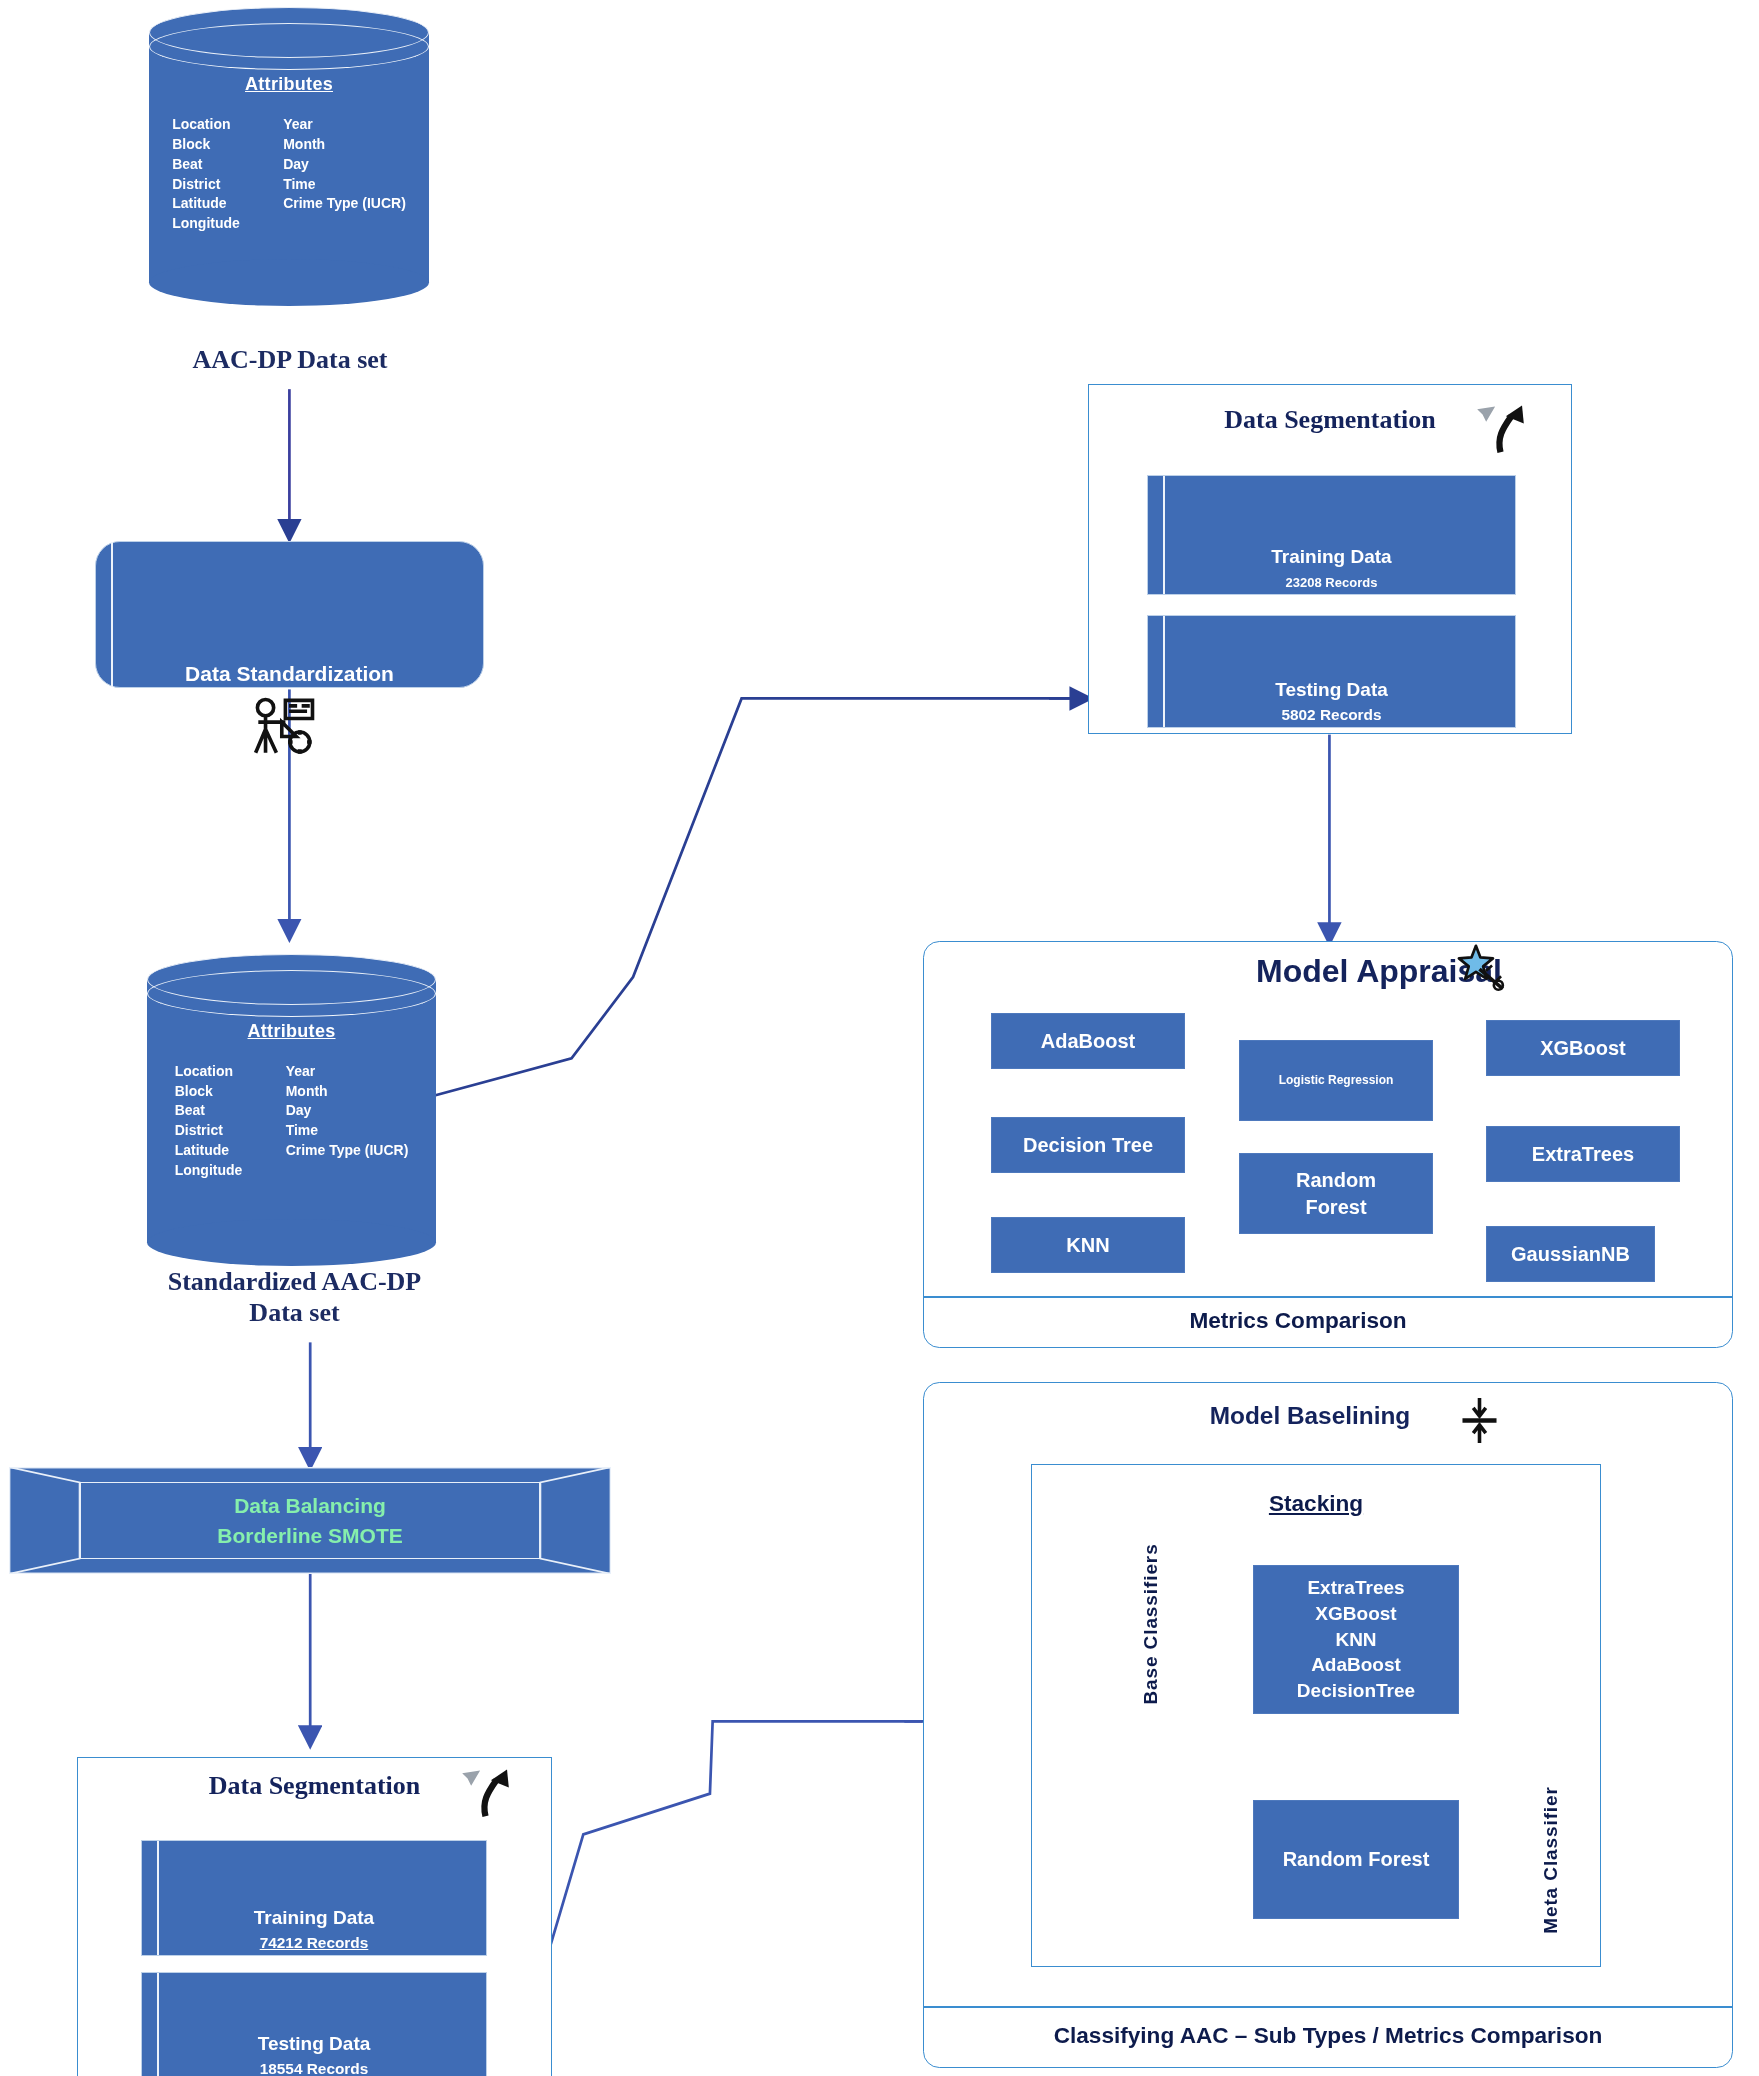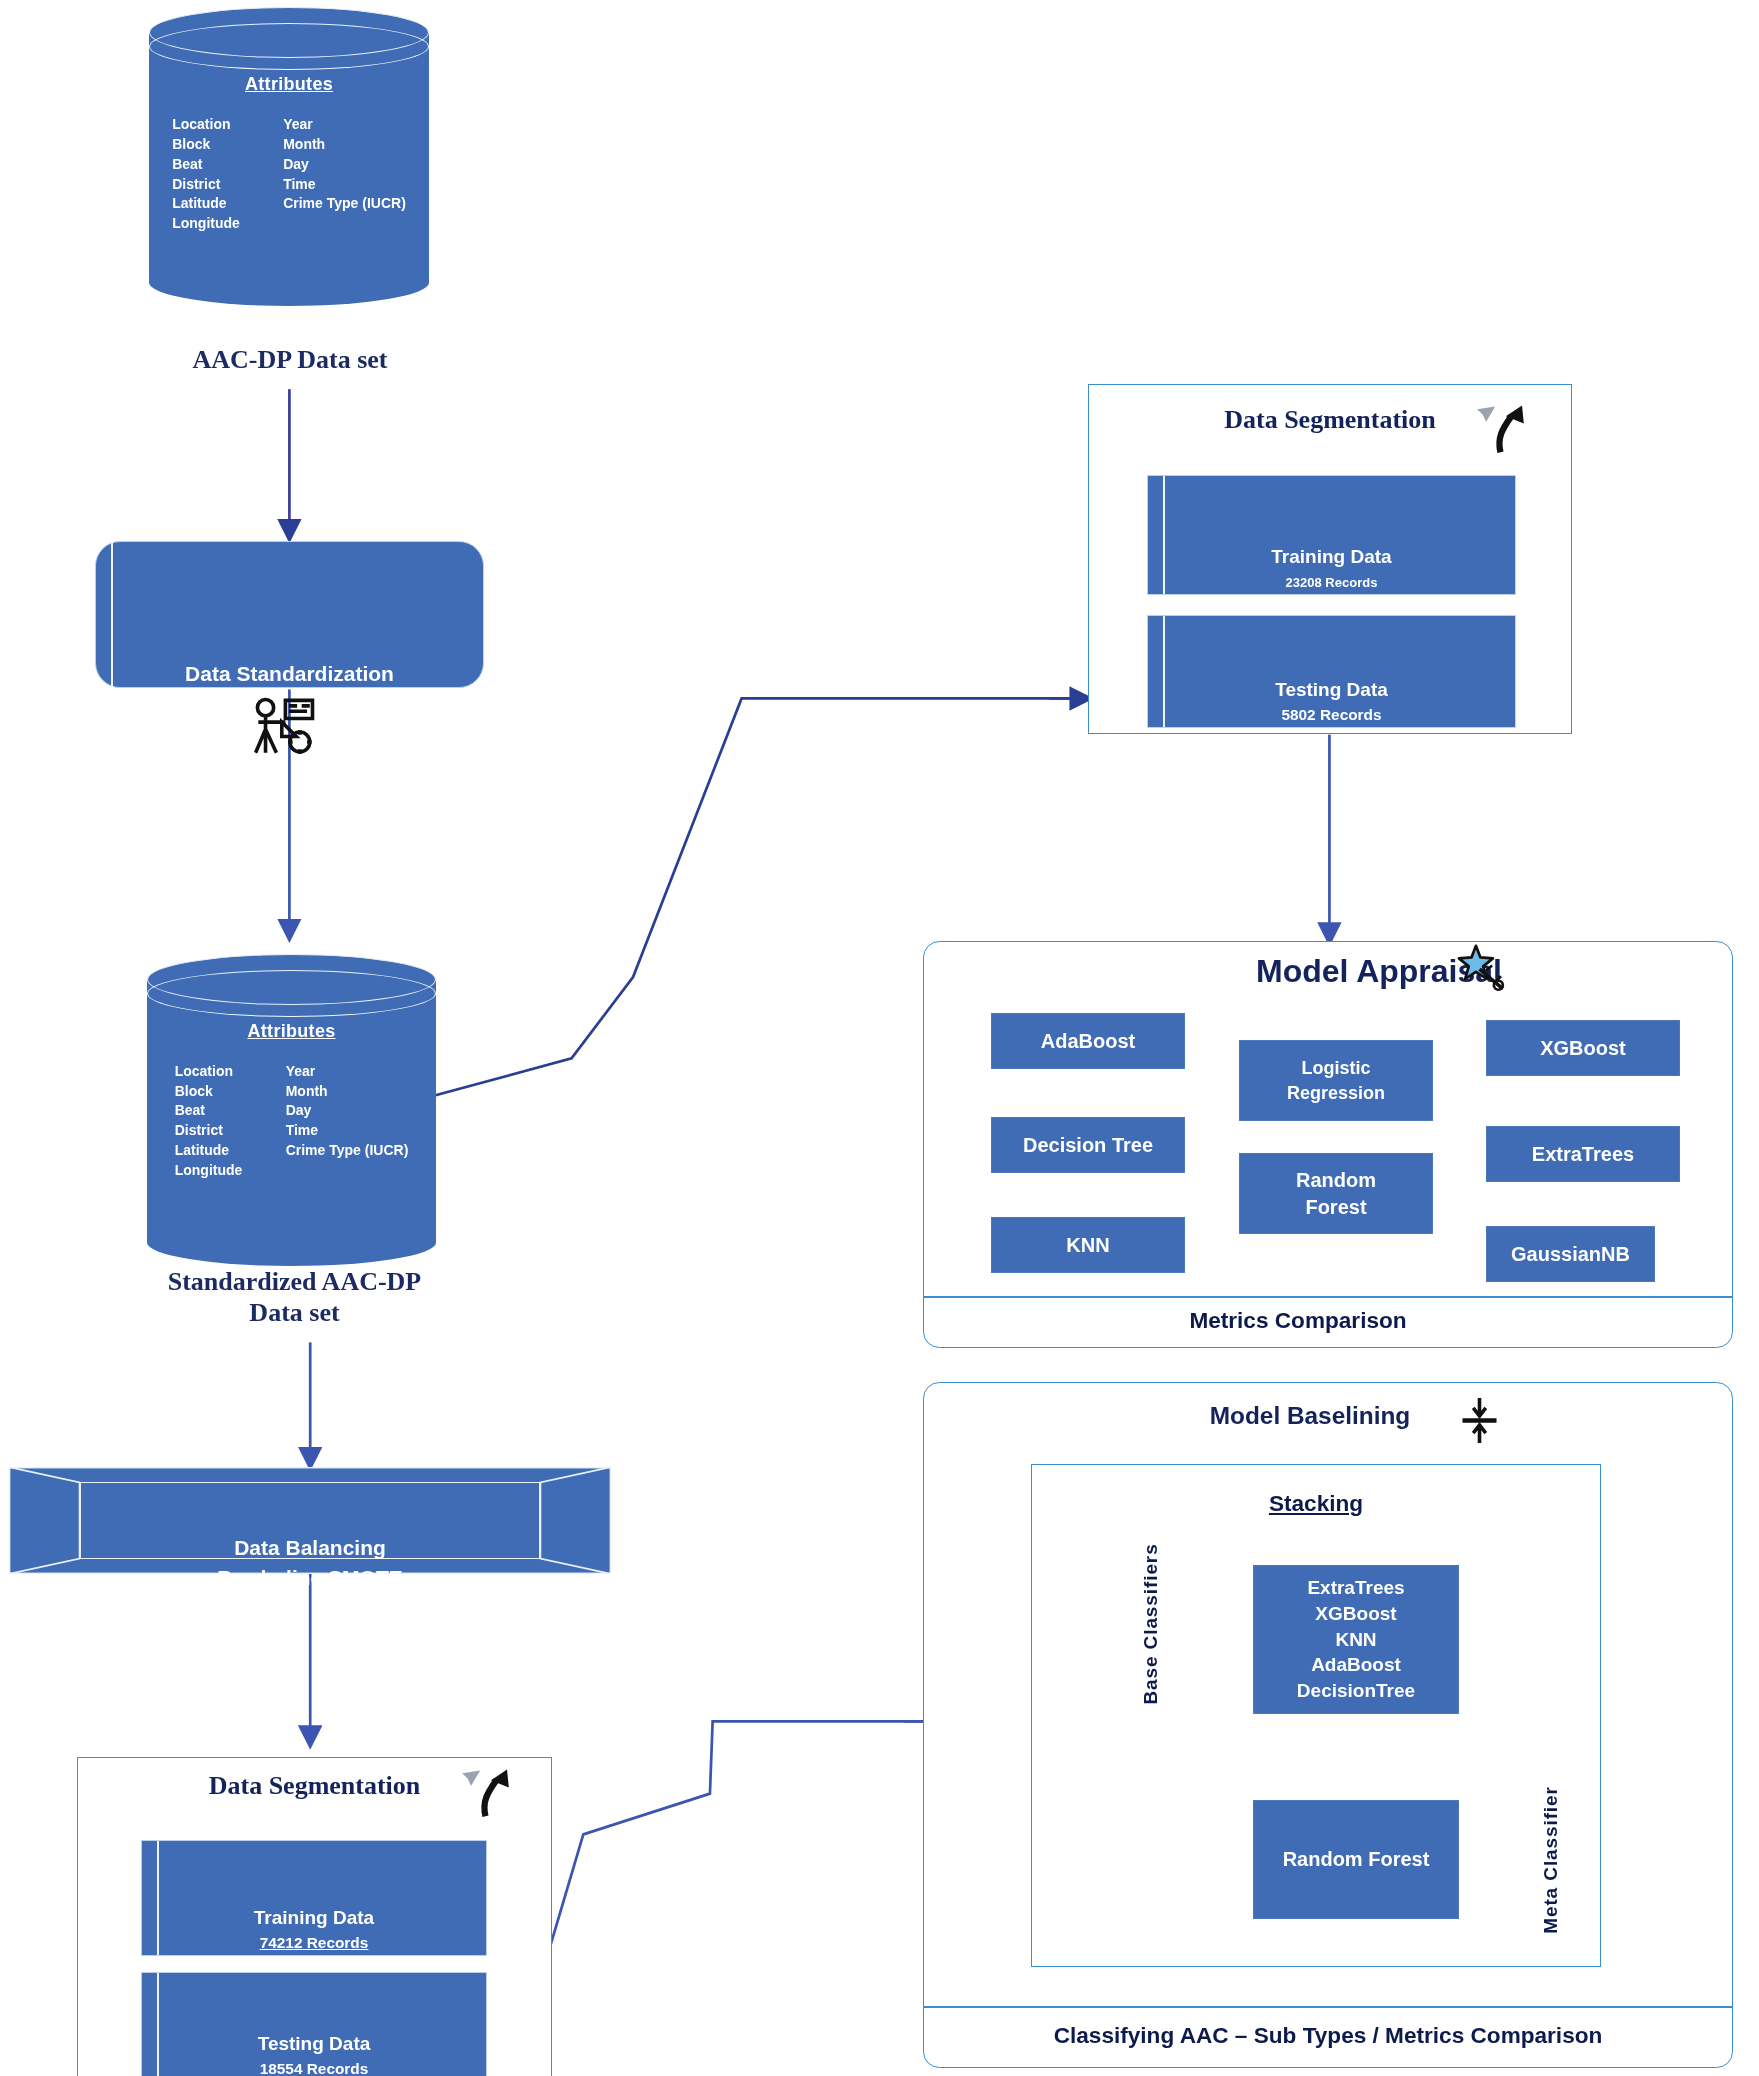--- a/index.html
+++ b/index.html
@@ -32,21 +32,21 @@
 
   
   .panel{position:absolute;border:1.8px solid #3a8dd0;box-sizing:border-box;background:#fff;}
   .panel.rounded{border-radius:16.3px;}
   .panel-title{position:absolute;width:100%;text-align:center;font-weight:bold;color:#14235c;}
   .panel-title.serif{font-family:"Liberation Serif",serif;}
 
   
   .bevel{position:absolute;background:#3f6cb5;}
   .bevel .inset{position:absolute;left:71px;right:71px;top:15.4px;bottom:15.4px;border:1.8px solid #e9f0f9;box-sizing:border-box;}
-  .bevel .lbl{position:absolute;left:0;right:0;top:50%;transform:translateY(-50%);text-align:center;color:#ffffff;font-weight:bold;font-size:21px;line-height:1.45;z-index:3;margin-top:42px;}
+  .bevel .lbl{position:absolute;left:0;right:0;top:50%;transform:translateY(-50%);text-align:center;color:#86efac;font-weight:bold;font-size:21px;line-height:1.45;z-index:3;}
 
   .vlabel{position:absolute;font-weight:bold;color:#0d1b4c;letter-spacing:0.9px;white-space:nowrap;
           transform-origin:50% 50%;}
   .ctext{position:absolute;text-align:center;font-weight:bold;color:#0d1b4c;}
   .icon{position:absolute;}
 </style>
 </head>
 <body>
 
 <div class="stage">
@@ -208,21 +208,21 @@
   <div class="fbox" style="left:991px;top:1013px;width:194px;height:56px;font-size:20px;">
     <span>AdaBoost</span>
   </div>
   <div class="fbox" style="left:991px;top:1117px;width:194px;height:56px;font-size:20px;">
     <span>Decision Tree</span>
   </div>
   <div class="fbox" style="left:991px;top:1217px;width:194px;height:56px;font-size:20px;">
     <span>KNN</span>
   </div>
 
-  <div class="fbox" style="left:1239px;top:1040px;width:194px;height:81px;font-size:18px;">
+  <div class="fbox" style="left:1239px;top:1040px;width:194px;height:81px;font-size:12px;">
     <span style="display:block;width:136px;">Logistic Regression</span>
   </div>
   <div class="fbox" style="left:1239px;top:1153px;width:194px;height:81px;font-size:20px;">
     <span style="display:block;width:118px;">Random Forest</span>
   </div>
 
   <div class="fbox" style="left:1486px;top:1020px;width:194px;height:56px;font-size:20px;">
     <span>XGBoost</span>
   </div>
   <div class="fbox" style="left:1486px;top:1126px;width:194px;height:56px;font-size:20px;">

